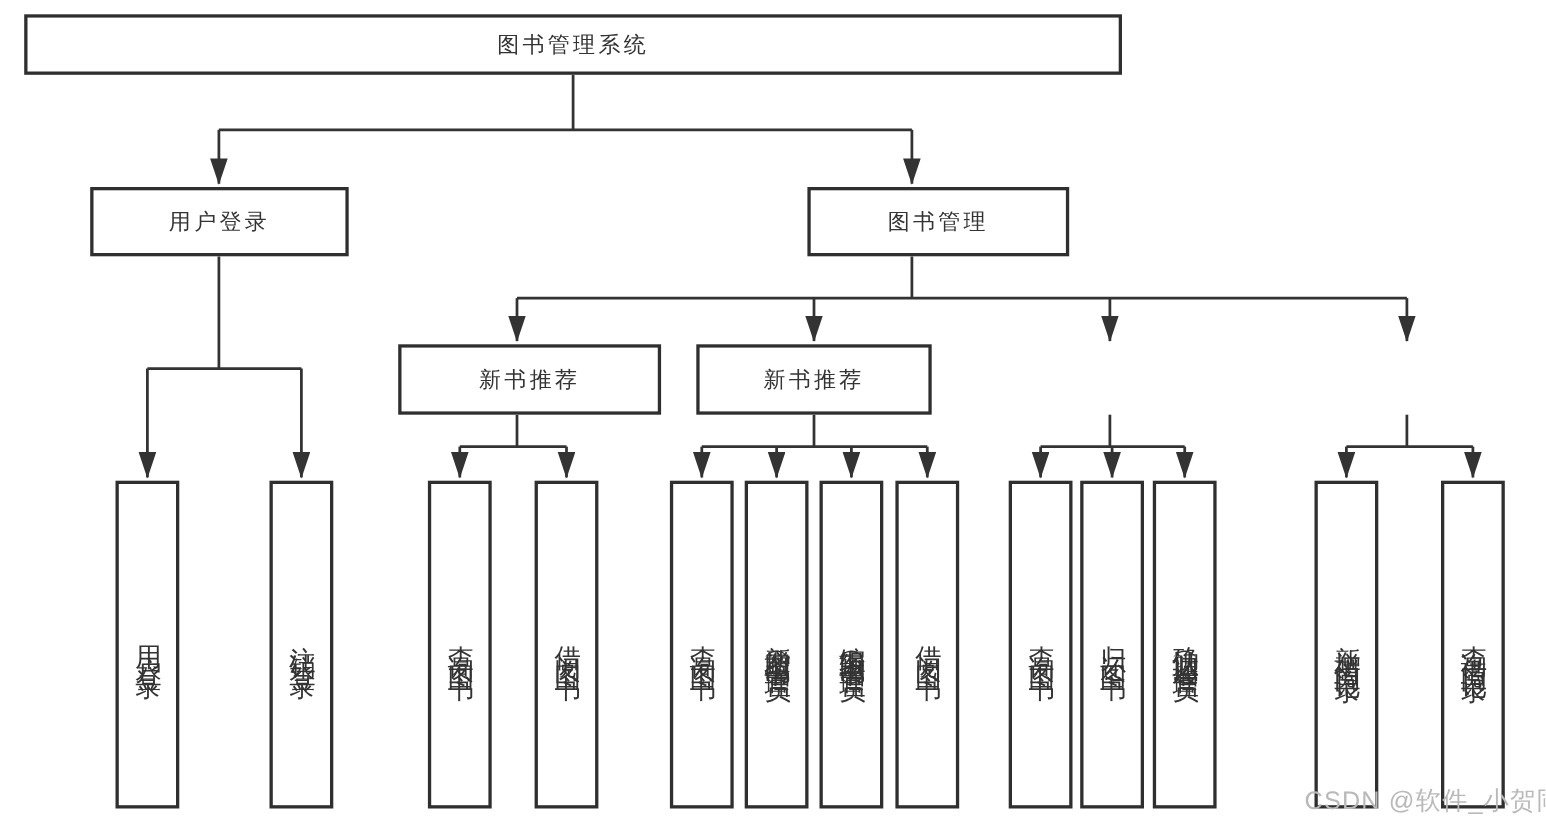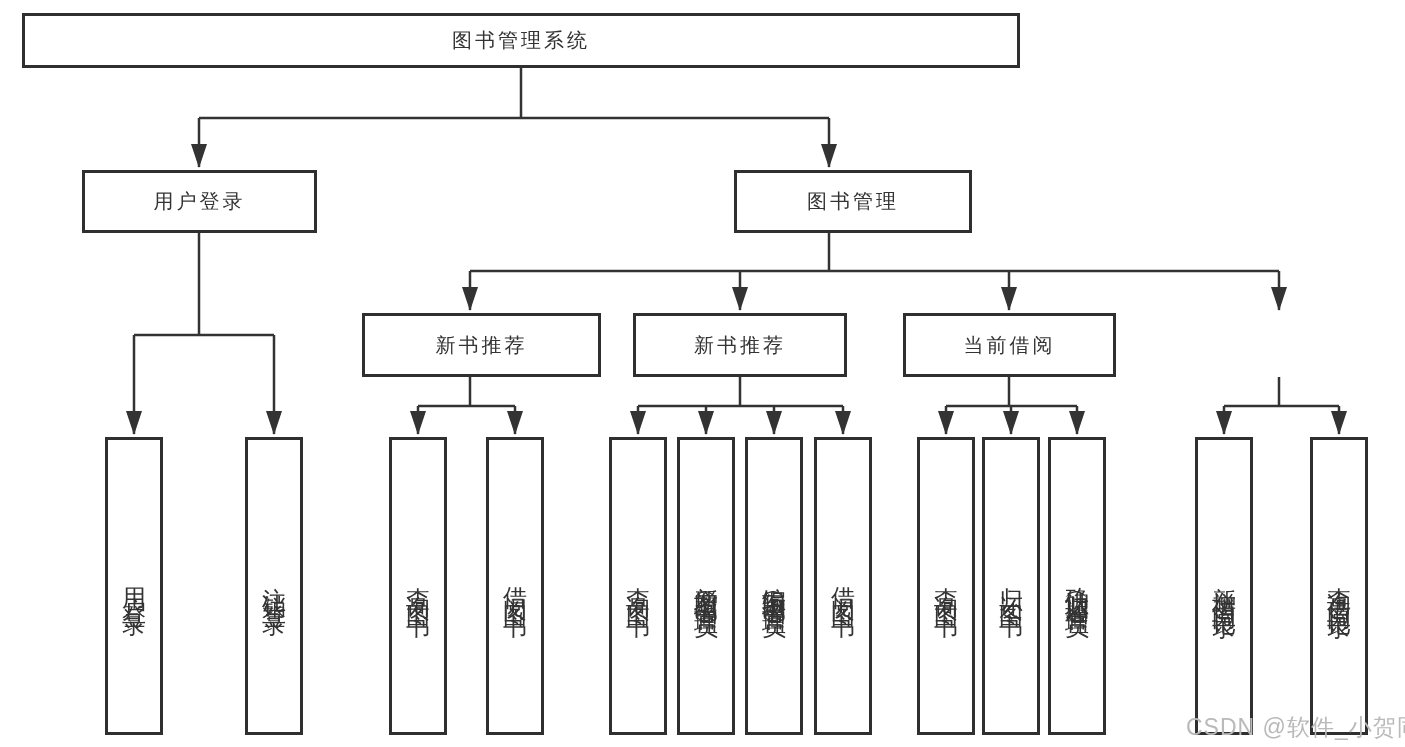--- a/index.html
+++ b/index.html
@@ -102,21 +102,20 @@
     </g>
   </svg>
 
   <div class="box h-box" style="left:22px; top:13px; width:998px; height:55px;">图书管理系统</div>
 
   <div class="box h-box" style="left:82px; top:170px; width:235px; height:63px;">用户登录</div>
   <div class="box h-box" style="left:710px; top:170px; width:238px; height:63px;margin-left:24px;">图书管理</div>
 
   <div class="box h-box" style="left:362px; top:313px; width:239px; height:64px;">新书推荐</div>
   <div class="box h-box" style="left:633px; top:313px; width:214px; height:64px;">新书推荐</div>
-  <div class="box h-box" style="left:903px; top:313px; width:213px; height:64px;">当前借阅</div>
 
   <div class="box v-box" style="left:105px; top:437px; width:58px; height:298px;">用户登录</div>
   <div class="box v-box" style="left:245px; top:437px; width:58px; height:298px;">注销登录</div>
 
   <div class="box v-box" style="left:389px; top:437px; width:58px; height:298px;">查询图书</div>
   <div class="box v-box" style="left:486px; top:437px; width:58px; height:298px;">借阅图书</div>
 
   <div class="box v-box" style="left:609px; top:437px; width:58px; height:298px;">查询图书</div>
   <div class="box v-box" style="left:677px; top:437px; width:58px; height:298px; letter-spacing:4px;">新增图书（管理员）</div>
   <div class="box v-box" style="left:745px; top:437px; width:58px; height:298px; letter-spacing:4px;">编辑图书（管理员）</div>

